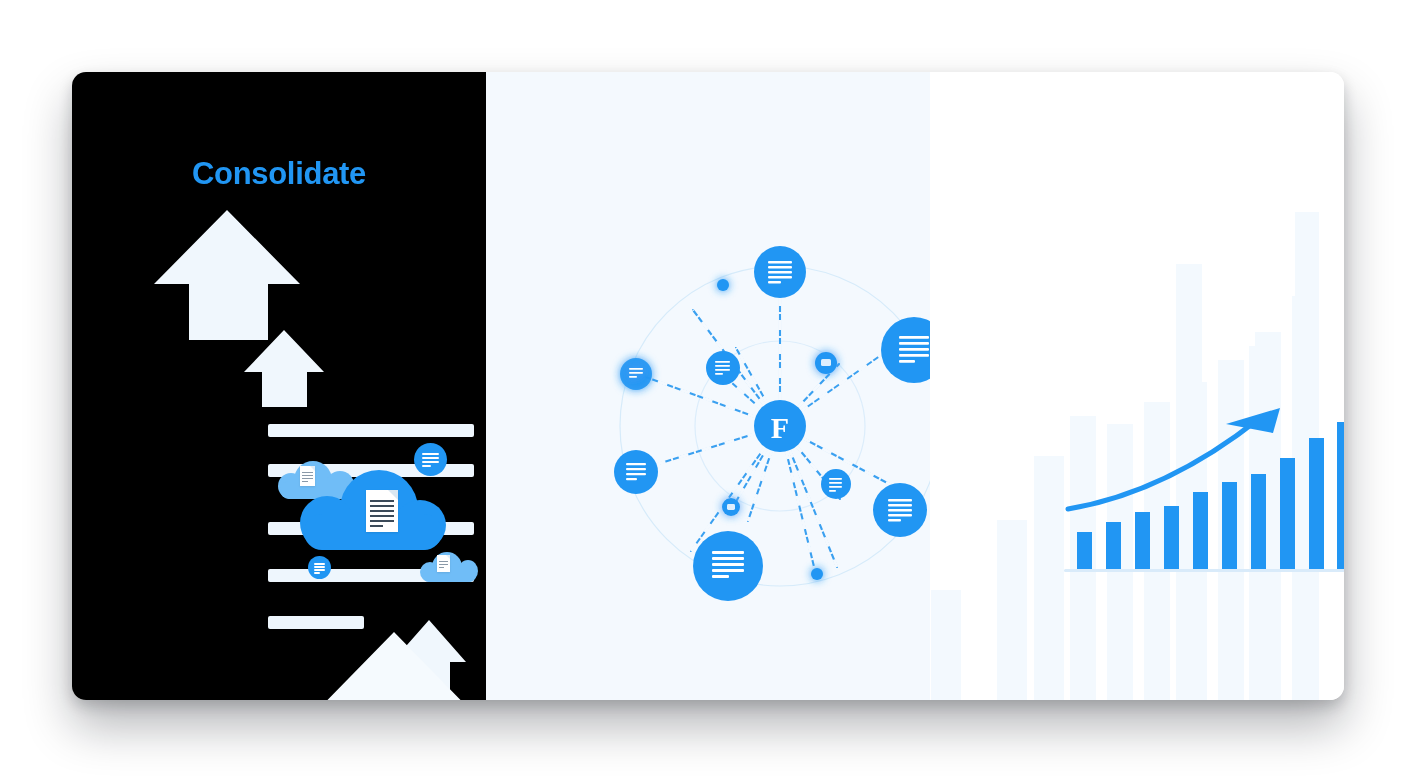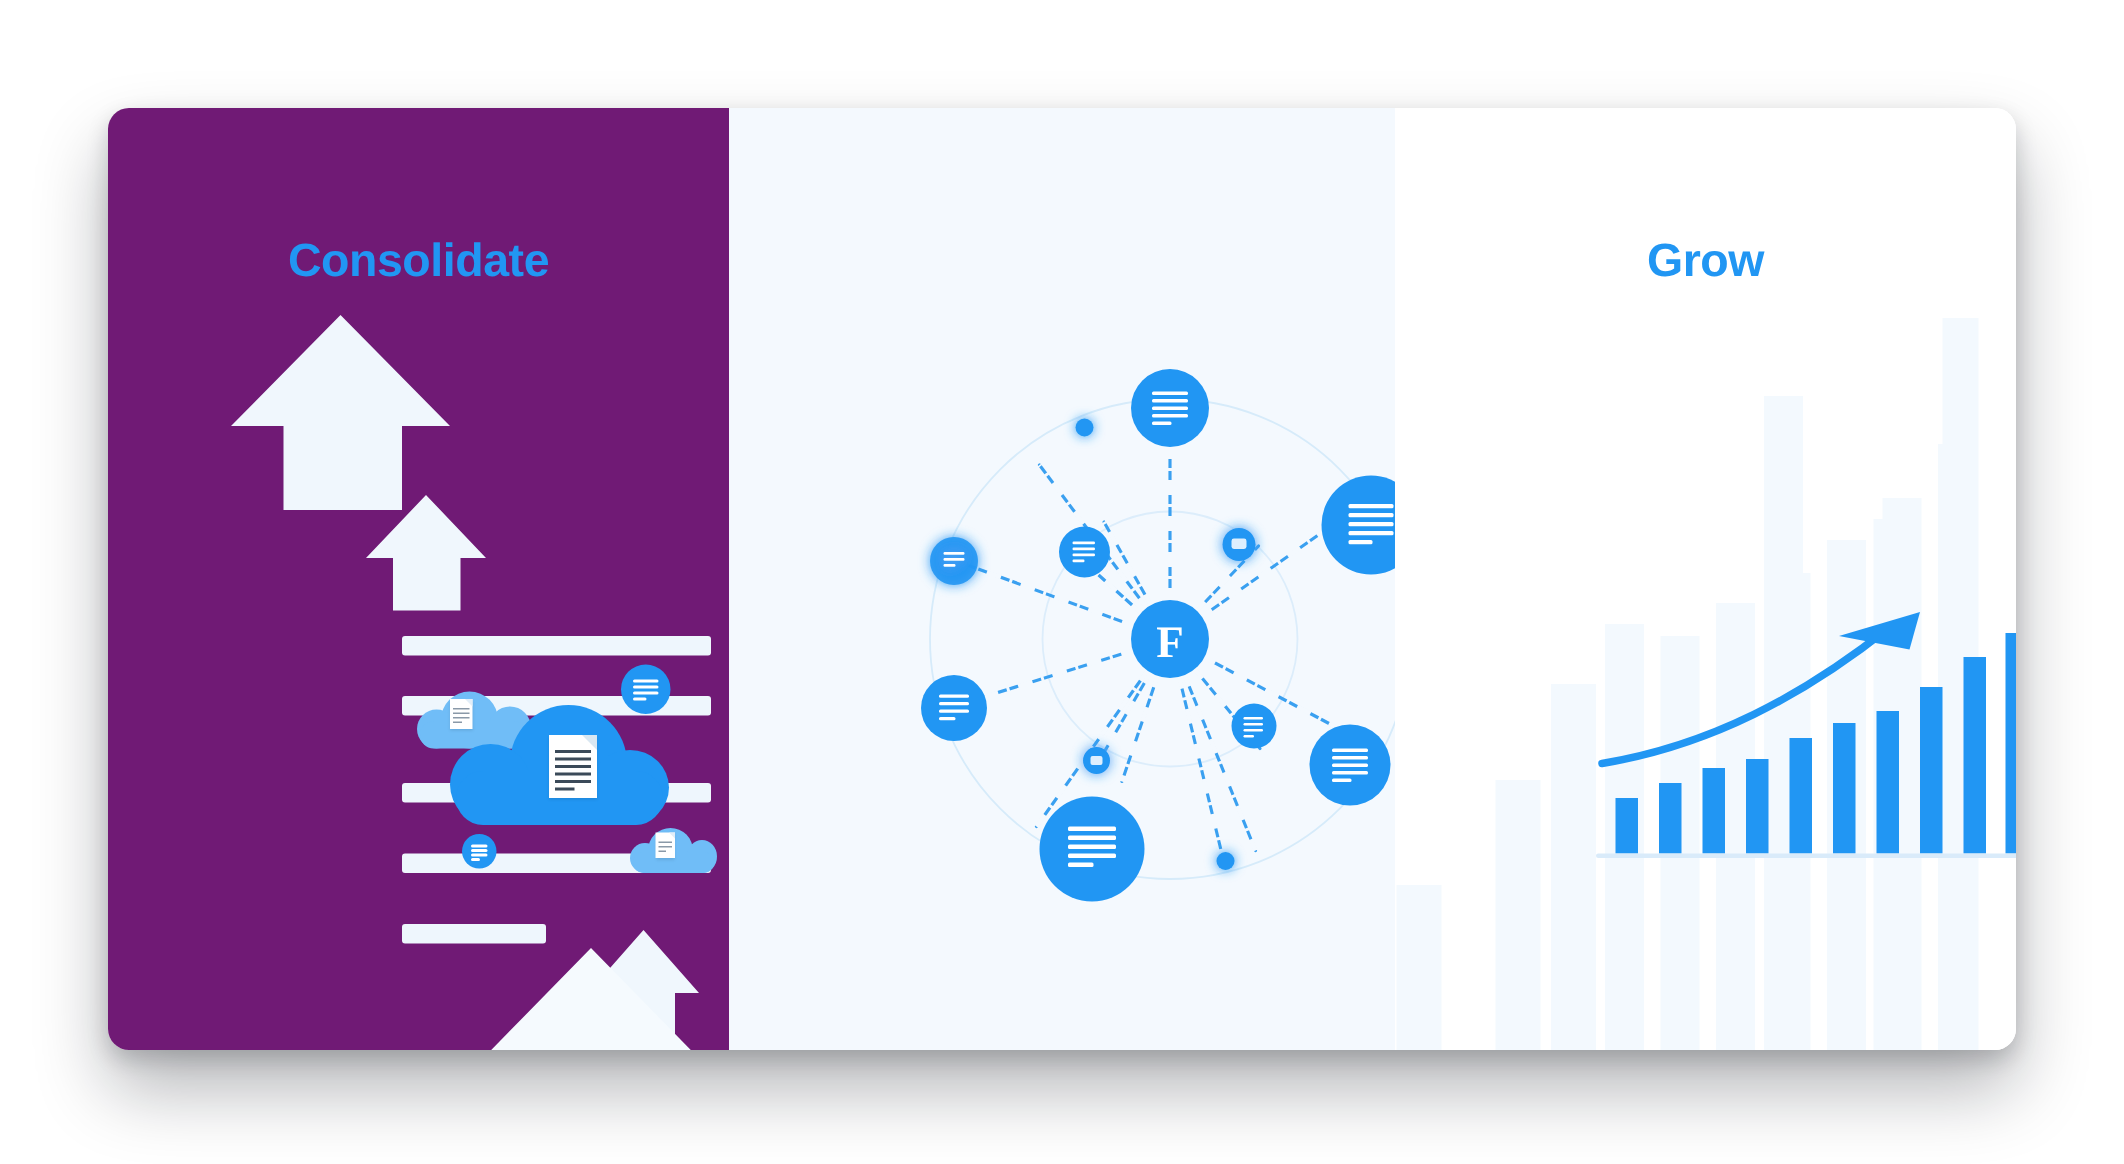--- a/index.html
+++ b/index.html
@@ -34,21 +34,21 @@
     box-shadow: 0 26px 48px rgba(10,14,22,0.30),
                 0 6px 14px rgba(10,14,22,0.18);
   }
 
   .panel {
     position: absolute;
     top: 0;
     height: 628px;
     overflow: hidden;
   }
-  #panel-consolidate { left: 0px;   width: 414px; background: #701a75; }
+  #panel-consolidate { left: 0px;   width: 414px; background: #000000; }
   #panel-reconcile   { left: 414px; width: 444px; background: #f4f9fe; }
   #panel-grow        { left: 858px; width: 414px; background: #ffffff; }
 
   .panel-title {
     position: absolute;
     top: 84px;
     left: 0;
     width: 100%;
     text-align: center;
     font-size: 31px;
@@ -403,17 +403,16 @@
       <div class="solid-bar" style="left:379px; top:366px; width:15px; height:131px;"></div>
       <div class="solid-bar" style="left:407px; top:350px; width:15px; height:147px;"></div>
 
       <div class="baseline" style="left:134px; top:497px; width:296px;"></div>
 
       <svg width="414" height="628" style="position:absolute;left:0;top:0;">
         <path d="M 138 437 C 210 425 272 392 330 346" fill="none" stroke="#2196f3" stroke-width="5" stroke-linecap="round"></path>
         <path d="M 296 352 L 350 336 L 343 361 Z" fill="#2196f3"></path>
       </svg>
 
-      <div class="panel-title">Grow</div>
     </div>
 
   </div>
 </div>
 
 </body></html>

